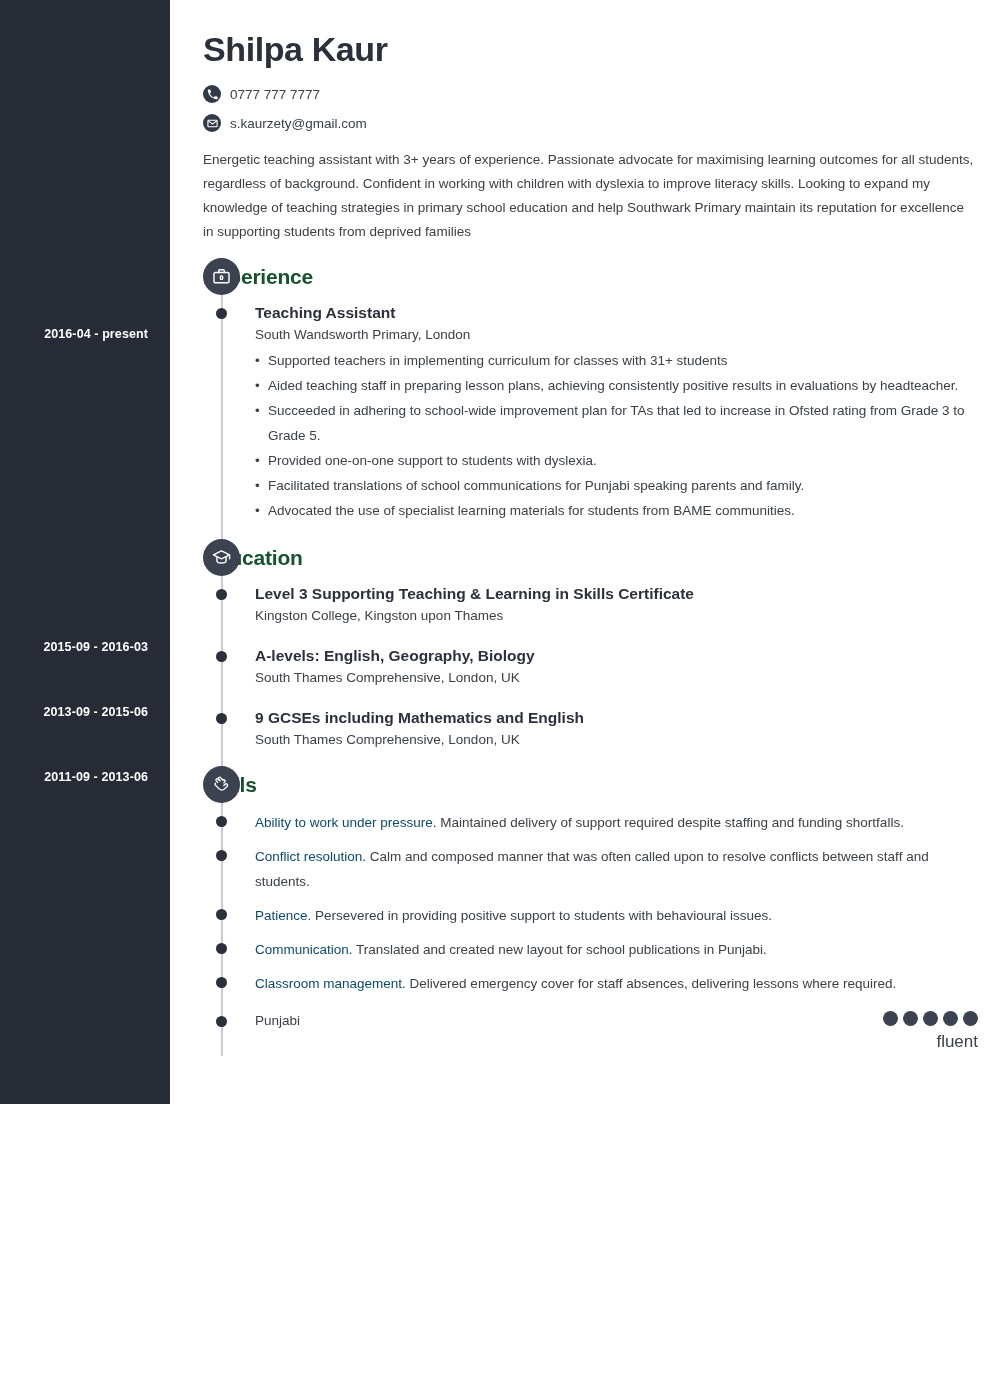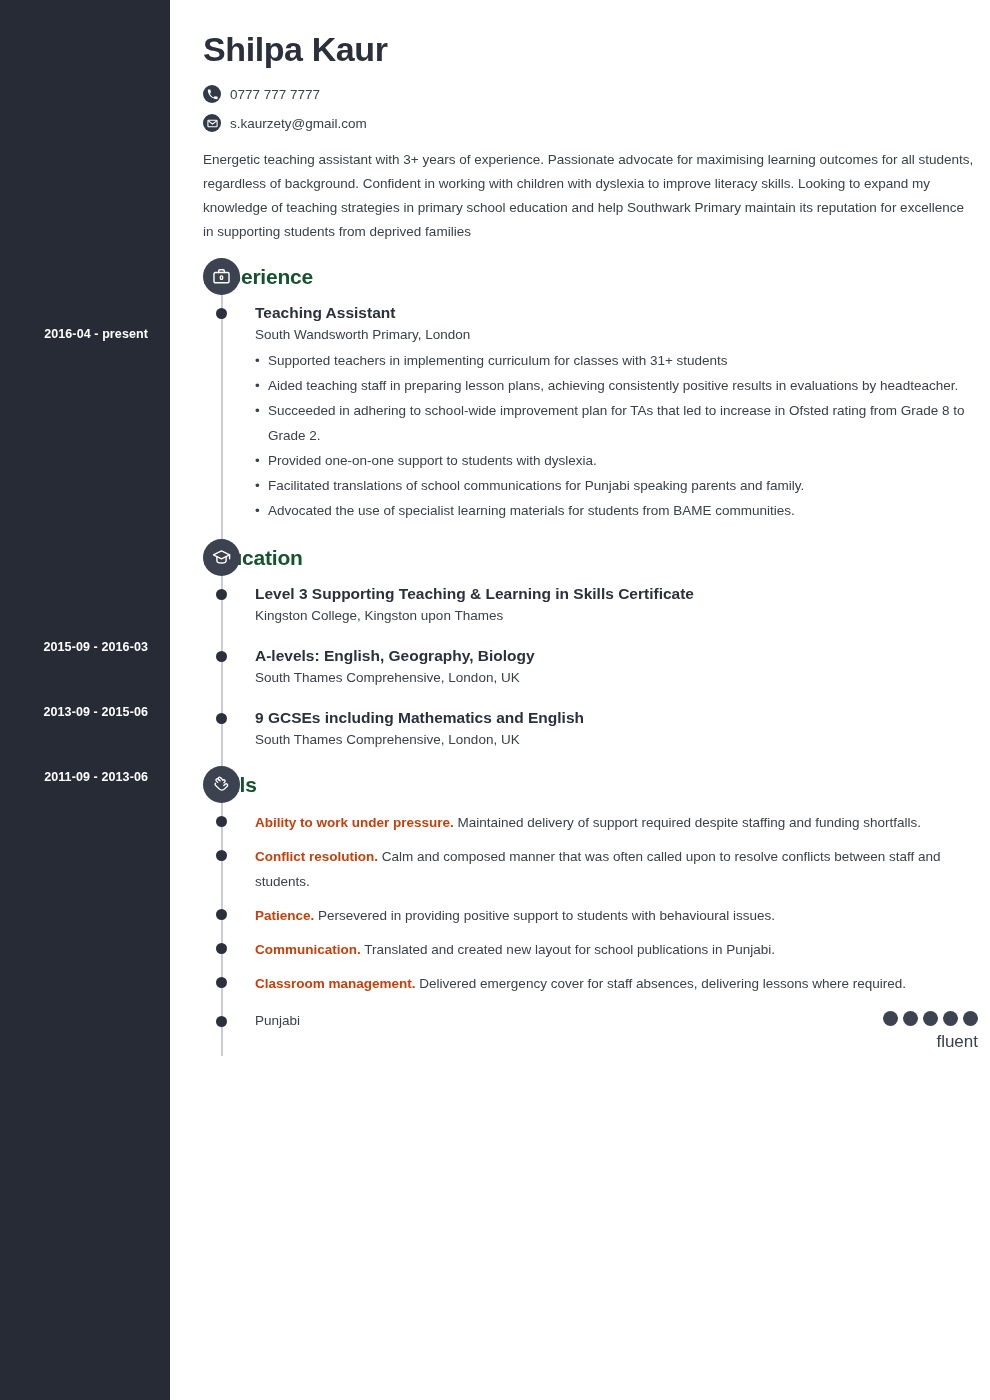--- a/index.html
+++ b/index.html
@@ -17,21 +17,21 @@
     height: 1400px;
     background: #ffffff;
     overflow: hidden;
   }
 
   
   .sidebar {
     position: absolute;
     left: 0; top: 0;
     width: 170px;
-    height: 1400px;
+    height: 1104px;
     background: #262b36;
   }
   .side-date {
     position: absolute;
     right: 22px;
     width: 160px;
     text-align: right;
     color: #ffffff;
     font-size: 12.5px;
     font-weight: bold;
@@ -171,21 +171,21 @@
     position: absolute;
     left: 0;
     color: #3b4049;
   }
 
   .skill-text {
     font-size: 13.5px;
     line-height: 25px;
     color: #3b4049;
   }
-  .skill-text b { color: #c2410c; font-weight: bold; }
+  .skill-text b { color: #0c4a6e; font-weight: normal; }
 
   
   .lang-row {
     position: relative;
     padding-left: 52px;
     margin-bottom: 4px;
     min-height: 46px;
   }
   .lang-name {
     font-size: 13.5px;
@@ -267,21 +267,21 @@
           <span class="sec-title">Experience</span>
         </div>
 
         <div class="entry">
           <span class="dot"></span>
           <div class="entry-title">Teaching Assistant</div>
           <div class="entry-sub italic">South Wandsworth Primary, London</div>
           <ul class="bullets">
             <li>Supported teachers in implementing curriculum for classes with 31+ students</li>
             <li>Aided teaching staff in preparing lesson plans, achieving consistently positive results in evaluations by headteacher.</li>
-            <li>Succeeded in adhering to school-wide improvement plan for TAs that led to increase in Ofsted rating from Grade 8 to Grade 2.</li>
+            <li>Succeeded in adhering to school-wide improvement plan for TAs that led to increase in Ofsted rating from Grade 3 to Grade 5.</li>
             <li>Provided one-on-one support to students with dyslexia.</li>
             <li>Facilitated translations of school communications for Punjabi speaking parents and family.</li>
             <li>Advocated the use of specialist learning materials for students from BAME communities.</li>
           </ul>
         </div>
       </div>
 
       <div class="gap-sm"></div>
 
       <div class="section">

